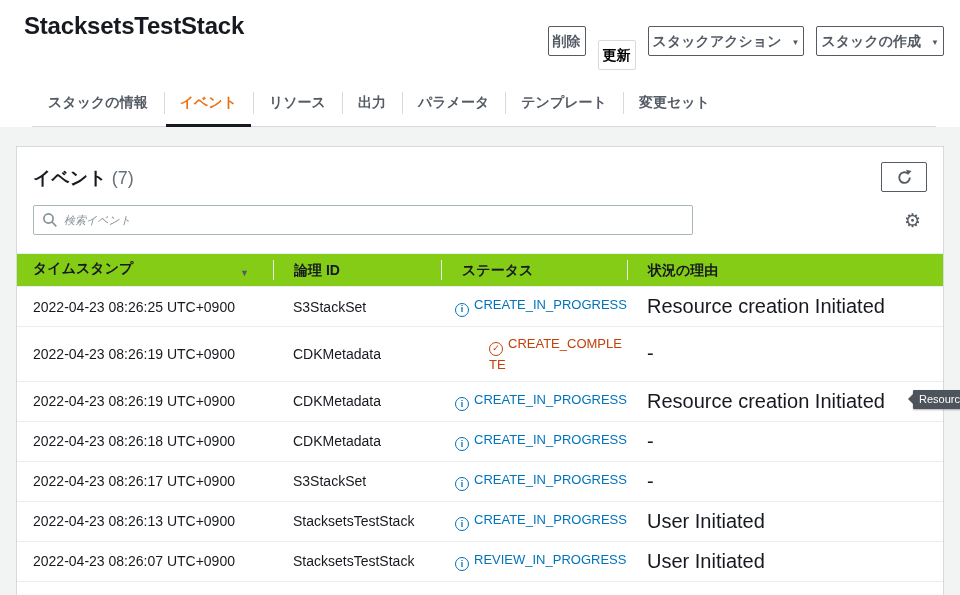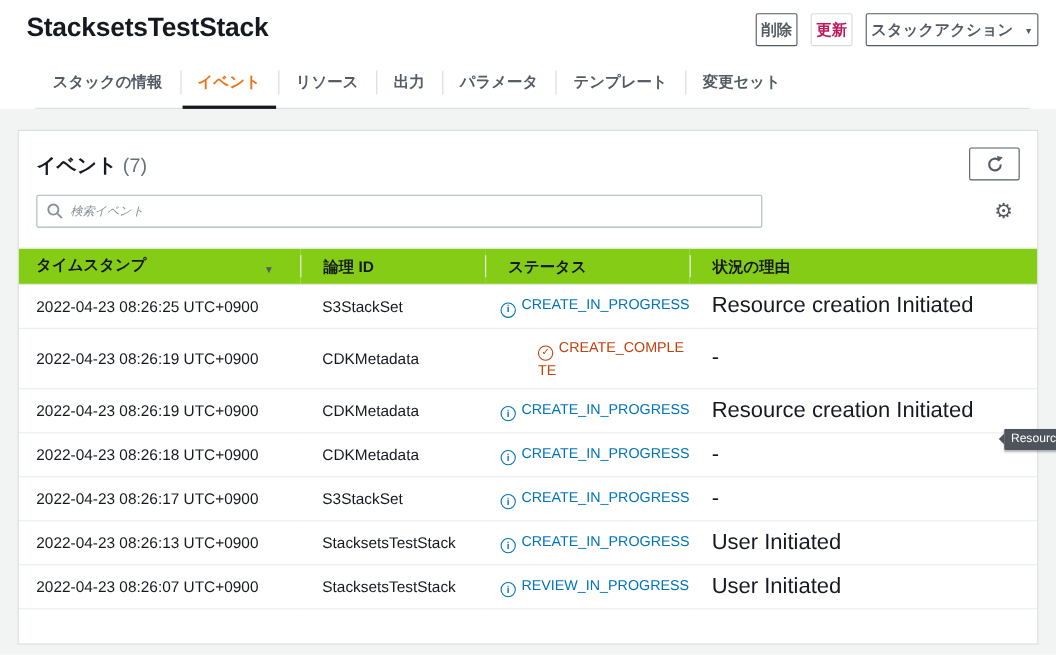--- a/index.html
+++ b/index.html
@@ -8,21 +8,21 @@
   body { position:relative; }
 
   
   .page-header { background:#fff; padding:10px 16px 0 24px; }
   .title-row { display:flex; justify-content:space-between; align-items:flex-start; }
   .page-title { font-size:24px; font-weight:700; letter-spacing:-0.2px; padding-top:2px; }
   .actions { display:flex; gap:12px; align-items:center; padding-top:2px; }
   .btn { background:#fff; border:1px solid #545b64; border-radius:2px; color:#545b64;
     font-weight:700; font-size:14px; padding:5px 4px; height:30px; line-height:18px;
     font-family:inherit; cursor:pointer; white-space:nowrap; }
-  .btn.disabled { border-color:#d5dbdb; color:#be185d; }
+  .btn.disabled { border-color:#d5dbdb; color:#000000;margin-top:28px; }
   .btn .caret { font-size:8px; margin-left:10px; position:relative; top:-1px; display:inline-block; }
 
   
   .tabs-wrap { margin:16px 8px 0; border-bottom:1px solid #d5dbdb; }
   .tabs { display:flex; align-items:stretch; padding-left:0; }
   .tab { position:relative; font-size:14px; font-weight:700; color:#545b64;
     padding:8px 16px 14px; cursor:pointer; white-space:nowrap;font-family:Liberation Mono, monospace; }
   .tab + .tab::before { content:""; position:absolute; left:0; top:6px; height:22px;
     width:1px; background:#d5dbdb; }
   .tab.active { color:#ec7211; }
@@ -80,20 +80,21 @@
 </head>
 <body>
 
 <div class="page-header">
   <div class="title-row">
     <h1 class="page-title">StacksetsTestStack</h1>
     <div class="actions">
       <button class="btn">削除</button>
       <button class="btn disabled">更新</button>
       <button class="btn"><span>スタックアクション</span><span class="caret">▼</span></button>
+      <button class="btn"><span>スタックの作成</span><span class="caret">▼</span></button>
     </div>
   </div>
   <div class="tabs-wrap">
     <div class="tabs">
       <div class="tab">スタックの情報</div>
       <div class="tab active">イベント</div>
       <div class="tab">リソース</div>
       <div class="tab">出力</div>
       <div class="tab">パラメータ</div>
       <div class="tab">テンプレート</div>

